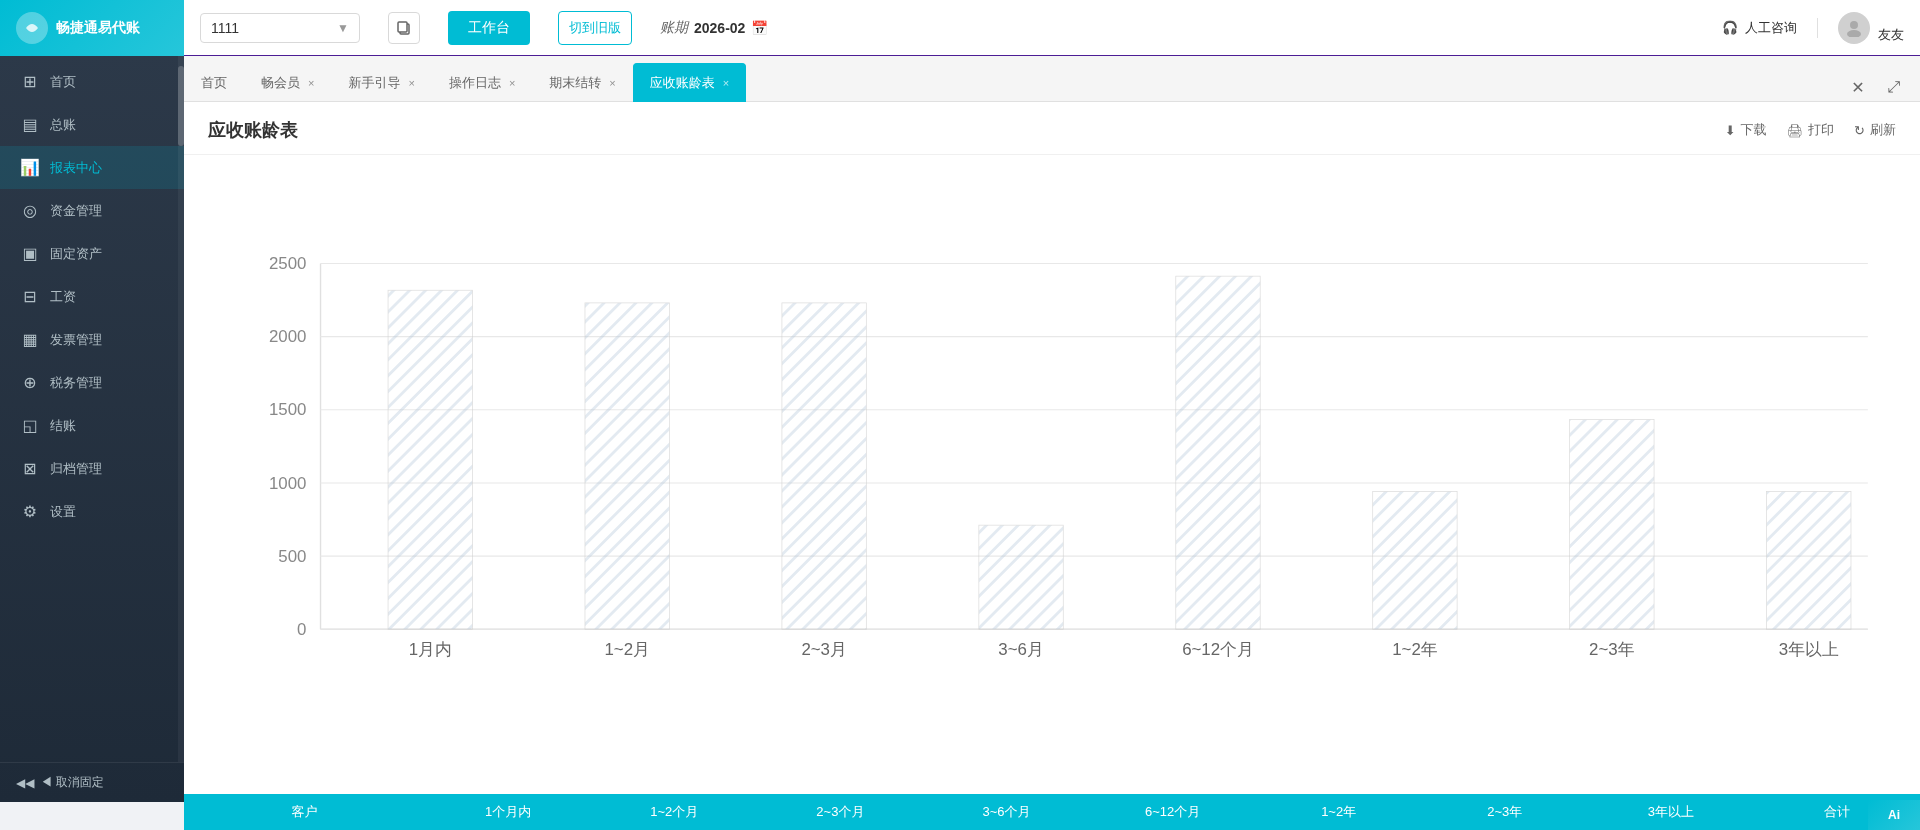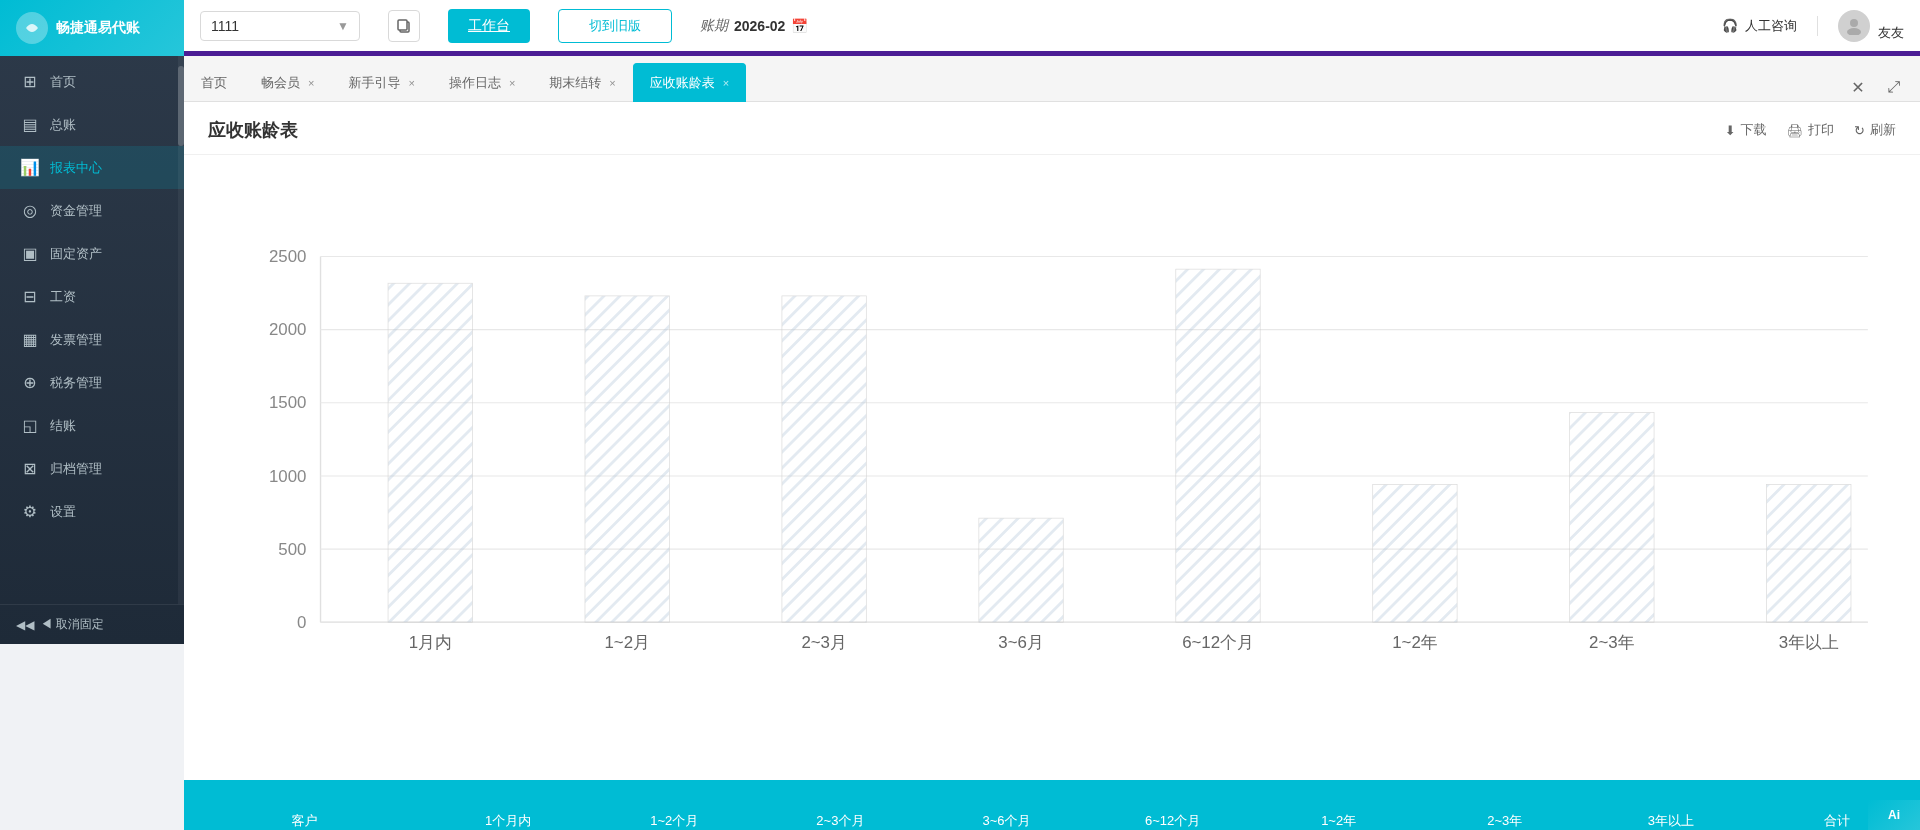--- a/index.html
+++ b/index.html
@@ -5,21 +5,21 @@
     * { margin: 0; padding: 0; box-sizing: border-box; }
     body { font-family: 'Microsoft YaHei', Arial, sans-serif; font-size: 13px; background: #f0f2f5; display: flex; height: 830px; overflow: hidden; }
 
     
     .sidebar {
       width: 184px;
       background: linear-gradient(180deg, #2d3a4a 0%, #1e2a38 100%);
       display: flex;
       flex-direction: column;
       flex-shrink: 0;
-      height: 644px;
+      height: 802px;
       position: relative;
     }
     .sidebar-logo {
       height: 56px;
       background: linear-gradient(135deg, #00bcd4, #26c6da);
       display: flex;
       align-items: center;
       padding: 0 16px;
       gap: 8px;
     }
@@ -96,21 +96,21 @@
     }
 
     
     .header {
       height: 56px;
       background: white;
       display: flex;
       align-items: center;
       padding: 0 16px;
       gap: 28px;
-      border-bottom: 5px solid #4c1d95;
+      border-bottom: 1px solid #4c1d95;
       flex-shrink: 0;
     }
     .company-selector {
       display: flex;
       align-items: center;
       border: 1px solid #d9d9d9;
       border-radius: 4px;
       padding: 6px 10px;
       min-width: 160px;
       justify-content: space-between;
@@ -132,28 +132,27 @@
       color: #666;
     }
     .workbench-btn {
       background: #00bcd4;
       color: white;
       border: none;
       border-radius: 4px;
       padding: 8px 20px;
       font-size: 14px;
       cursor: pointer;
-      text-decoration: underline;
     }
     .switch-btn {
       border: 1px solid #00bcd4;
       color: #00bcd4;
       background: white;
       border-radius: 4px;
-      padding: 7px 30px;
+      padding: 7px 10px;
       font-size: 13px;
       cursor: pointer;
     }
     .period-section {
       display: flex;
       align-items: center;
       gap: 6px;
       color: #333;
       font-size: 14px;
     }
@@ -294,24 +293,24 @@
       position: relative;
       min-height: 380px;
     }
     .chart-svg {
       width: 100%;
       height: 100%;
     }
 
     
     .table-header {
-      height: 50px;
+      height: 36px;
       background: #00bcd4;
       display: flex;
-      align-items: flex-end;
+      align-items: center;
       flex-shrink: 0;
       color: white;
       font-size: 13px;
     }
     .table-col {
       flex: 1;
       text-align: center;
       padding: 0 8px;
     }
     .table-col:first-child {

